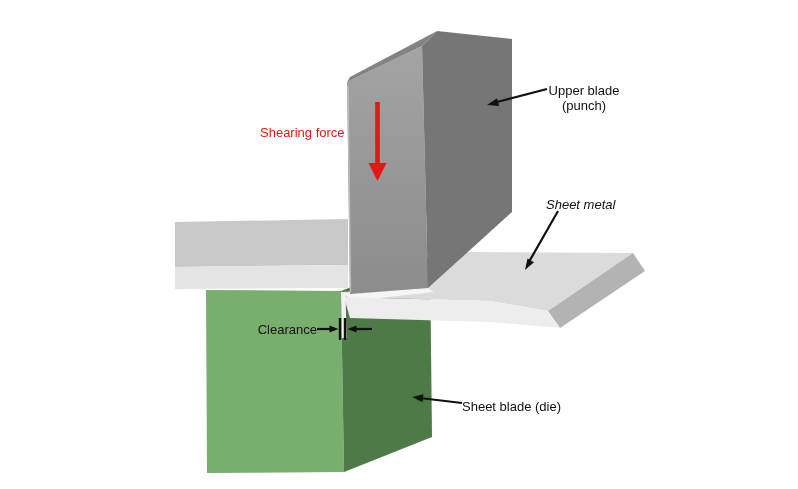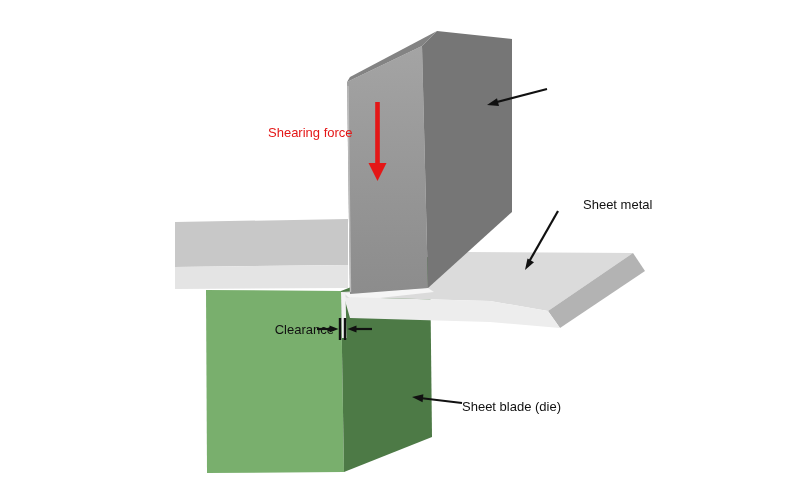--- a/index.html
+++ b/index.html
@@ -85,22 +85,26 @@
         <rect x="343.8" y="318" width="2.4" height="22"></rect>
       </g>
       <line x1="547" y1="89" x2="495" y2="102.5"></line>
       <line x1="558" y1="211" x2="529.5" y2="261"></line>
       <line x1="462" y1="403" x2="420" y2="398"></line>
       <line x1="317" y1="329" x2="331" y2="329"></line>
       <line x1="355" y1="329" x2="372" y2="329"></line>
     </g>
   </svg>
 
-  <div class="label red" style="left:268px; top:125px;text-align:right;">Shearing force</div>
+  <div class="label red" style="left:260px; top:125px;text-align:right;">Shearing force</div>
 
+  <div class="label center" style="left:538px; top:83px; width:92px;">
+    <span class="line">Upper blade</span>
+    <span class="line">(punch)</span>
+  </div>
 
-  <div class="label" style="left:583px; top:197px;">Sheet metal</div>
+  <div class="label" style="left:546px; top:197px;font-style:italic;">Sheet metal</div>
 
-  <div class="label right" style="left:254px; top:322px; width:80px;">Clearance</div>
+  <div class="label right" style="left:237px; top:322px; width:80px;">Clearance</div>
 
   <div class="label" style="left:462px; top:399px;">Sheet blade (die)</div>
 
 </div>
 
 </body></html>

